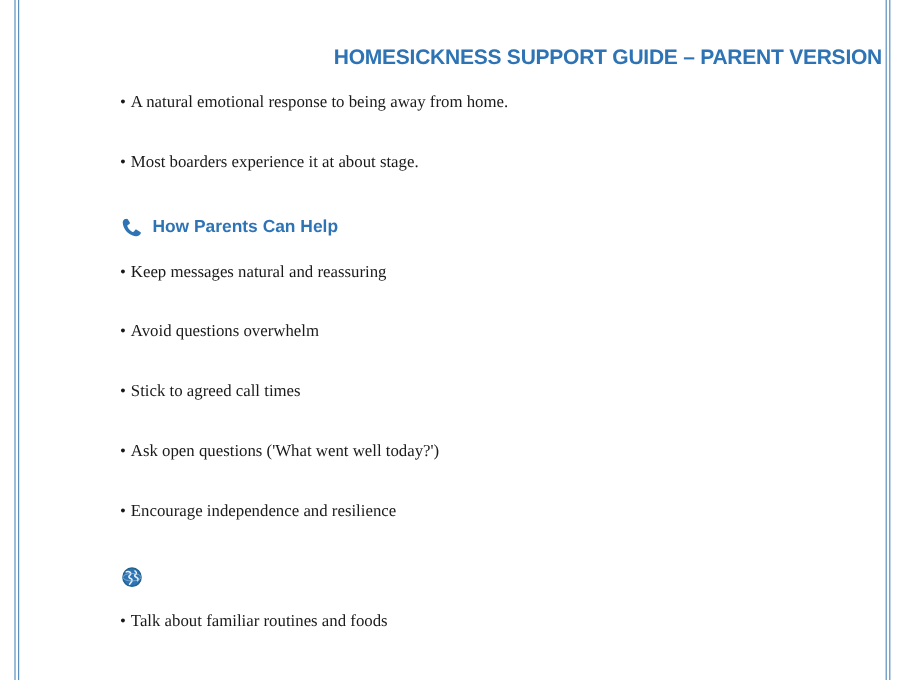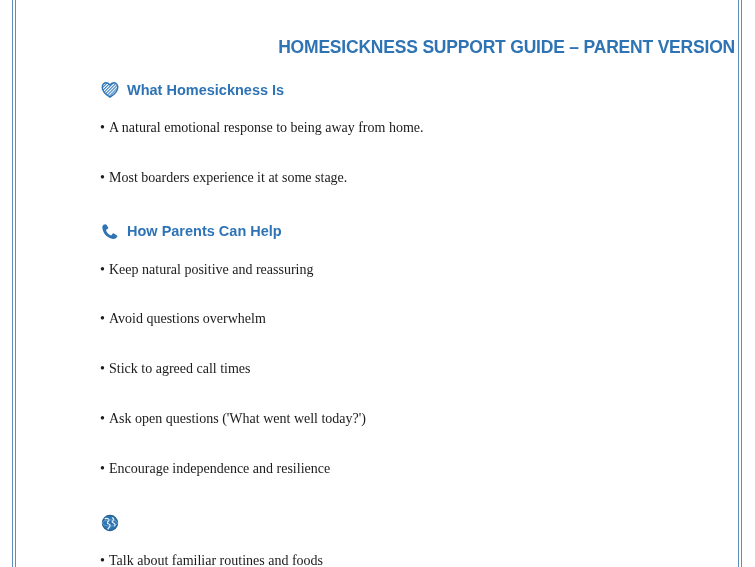--- a/index.html
+++ b/index.html
@@ -115,46 +115,32 @@
   <div class="rule outer"></div>
   <div class="rule inner"></div>
 </div>
 
 <div class="doc-body">
 
   <div class="doc-title">HOMESICKNESS SUPPORT GUIDE – PARENT VERSION</div>
 
   <div class="flow">
 
-    <div class="section-heading">
-      <svg class="icon" viewBox="0 0 20 20">
-        <defs>
-          <pattern id="hatch" width="2.2" height="2.2" patternUnits="userSpaceOnUse" patternTransform="rotate(45)">
-            <rect width="2.2" height="2.2" fill="#ffffff"></rect>
-            <rect width="1.1" height="2.2" fill="#3C81C2"></rect>
-          </pattern>
-          <path id="heartShape" d="M10 17.2 C10 17.2 2.2 12.2 2.2 7.2 C2.2 4.5 4.2 2.8 6.3 2.8 C8.0 2.8 9.3 3.8 10 5.0 C10.7 3.8 12.0 2.8 13.7 2.8 C15.8 2.8 17.8 4.5 17.8 7.2 C17.8 12.2 10 17.2 10 17.2 Z"></path>
-        </defs>
-        <use href="#heartShape" fill="url(#hatch)"></use>
-        <use href="#heartShape" fill="none" stroke="#2E74B5" stroke-width="1.4"></use>
-      </svg>
-      <span class="heading-text">What Homesickness Is</span>
-    </div>
 
     <p class="bullet"><span class="dot">•</span><span>A natural emotional response to being away from home.</span></p>
-    <p class="bullet"><span class="dot">•</span><span>Most boarders experience it at some stage.</span></p>
+    <p class="bullet"><span class="dot">•</span><span>Most boarders experience it at about stage.</span></p>
 
     <div class="section-heading spaced-top">
       <svg class="icon" viewBox="0 0 20 20">
         <path d="M4.0 2.6 C3.0 3.2 2.2 4.4 2.3 5.7 C2.6 9.6 5.0 13.1 8.0 15.1 C10.0 16.4 12.6 17.3 14.6 16.7 C15.6 16.4 16.6 15.6 17.2 14.7 C17.5 14.2 17.4 13.7 16.9 13.4 L13.9 11.5 C13.4 11.2 12.9 11.3 12.6 11.7 L11.6 13.0 C11.3 13.4 10.9 13.5 10.5 13.3 C8.6 12.3 7.0 10.6 6.2 8.7 C6.0 8.3 6.1 7.9 6.5 7.6 L7.9 6.7 C8.3 6.4 8.4 5.9 8.2 5.4 L6.6 2.9 C6.3 2.4 5.8 2.2 5.3 2.4 Z" fill="#2E74B5"></path>
       </svg>
       <span class="heading-text">How Parents Can Help</span>
     </div>
 
-    <p class="bullet"><span class="dot">•</span><span>Keep natural positive and reassuring</span></p>
+    <p class="bullet"><span class="dot">•</span><span>Keep messages natural and reassuring</span></p>
     <p class="bullet"><span class="dot">•</span><span>Avoid questions overwhelm</span></p>
     <p class="bullet"><span class="dot">•</span><span>Stick to agreed call times</span></p>
     <p class="bullet"><span class="dot">•</span><span>Ask open questions ('What went well today?')</span></p>
     <p class="bullet"><span class="dot">•</span><span>Encourage independence and resilience</span></p>
 
     <div class="section-heading spaced-top">
       <svg class="icon" viewBox="0 0 20 20">
         <circle cx="10" cy="10" r="7.6" fill="#2E74B5"></circle>
         <circle cx="10" cy="10" r="7.6" fill="none" stroke="#23618F" stroke-width="1.2"></circle>
         <path d="M5.2 5.6 C7.0 4.9 8.6 5.6 9.0 6.8 C9.3 7.8 8.2 8.2 7.6 9.0 C7.0 9.9 7.8 10.8 8.8 11.0 C9.9 11.2 10.2 12.2 9.9 13.2 C9.6 14.2 8.6 14.8 8.0 15.9" fill="none" stroke="#EAF2F9" stroke-width="1.25" stroke-linecap="round"></path>

